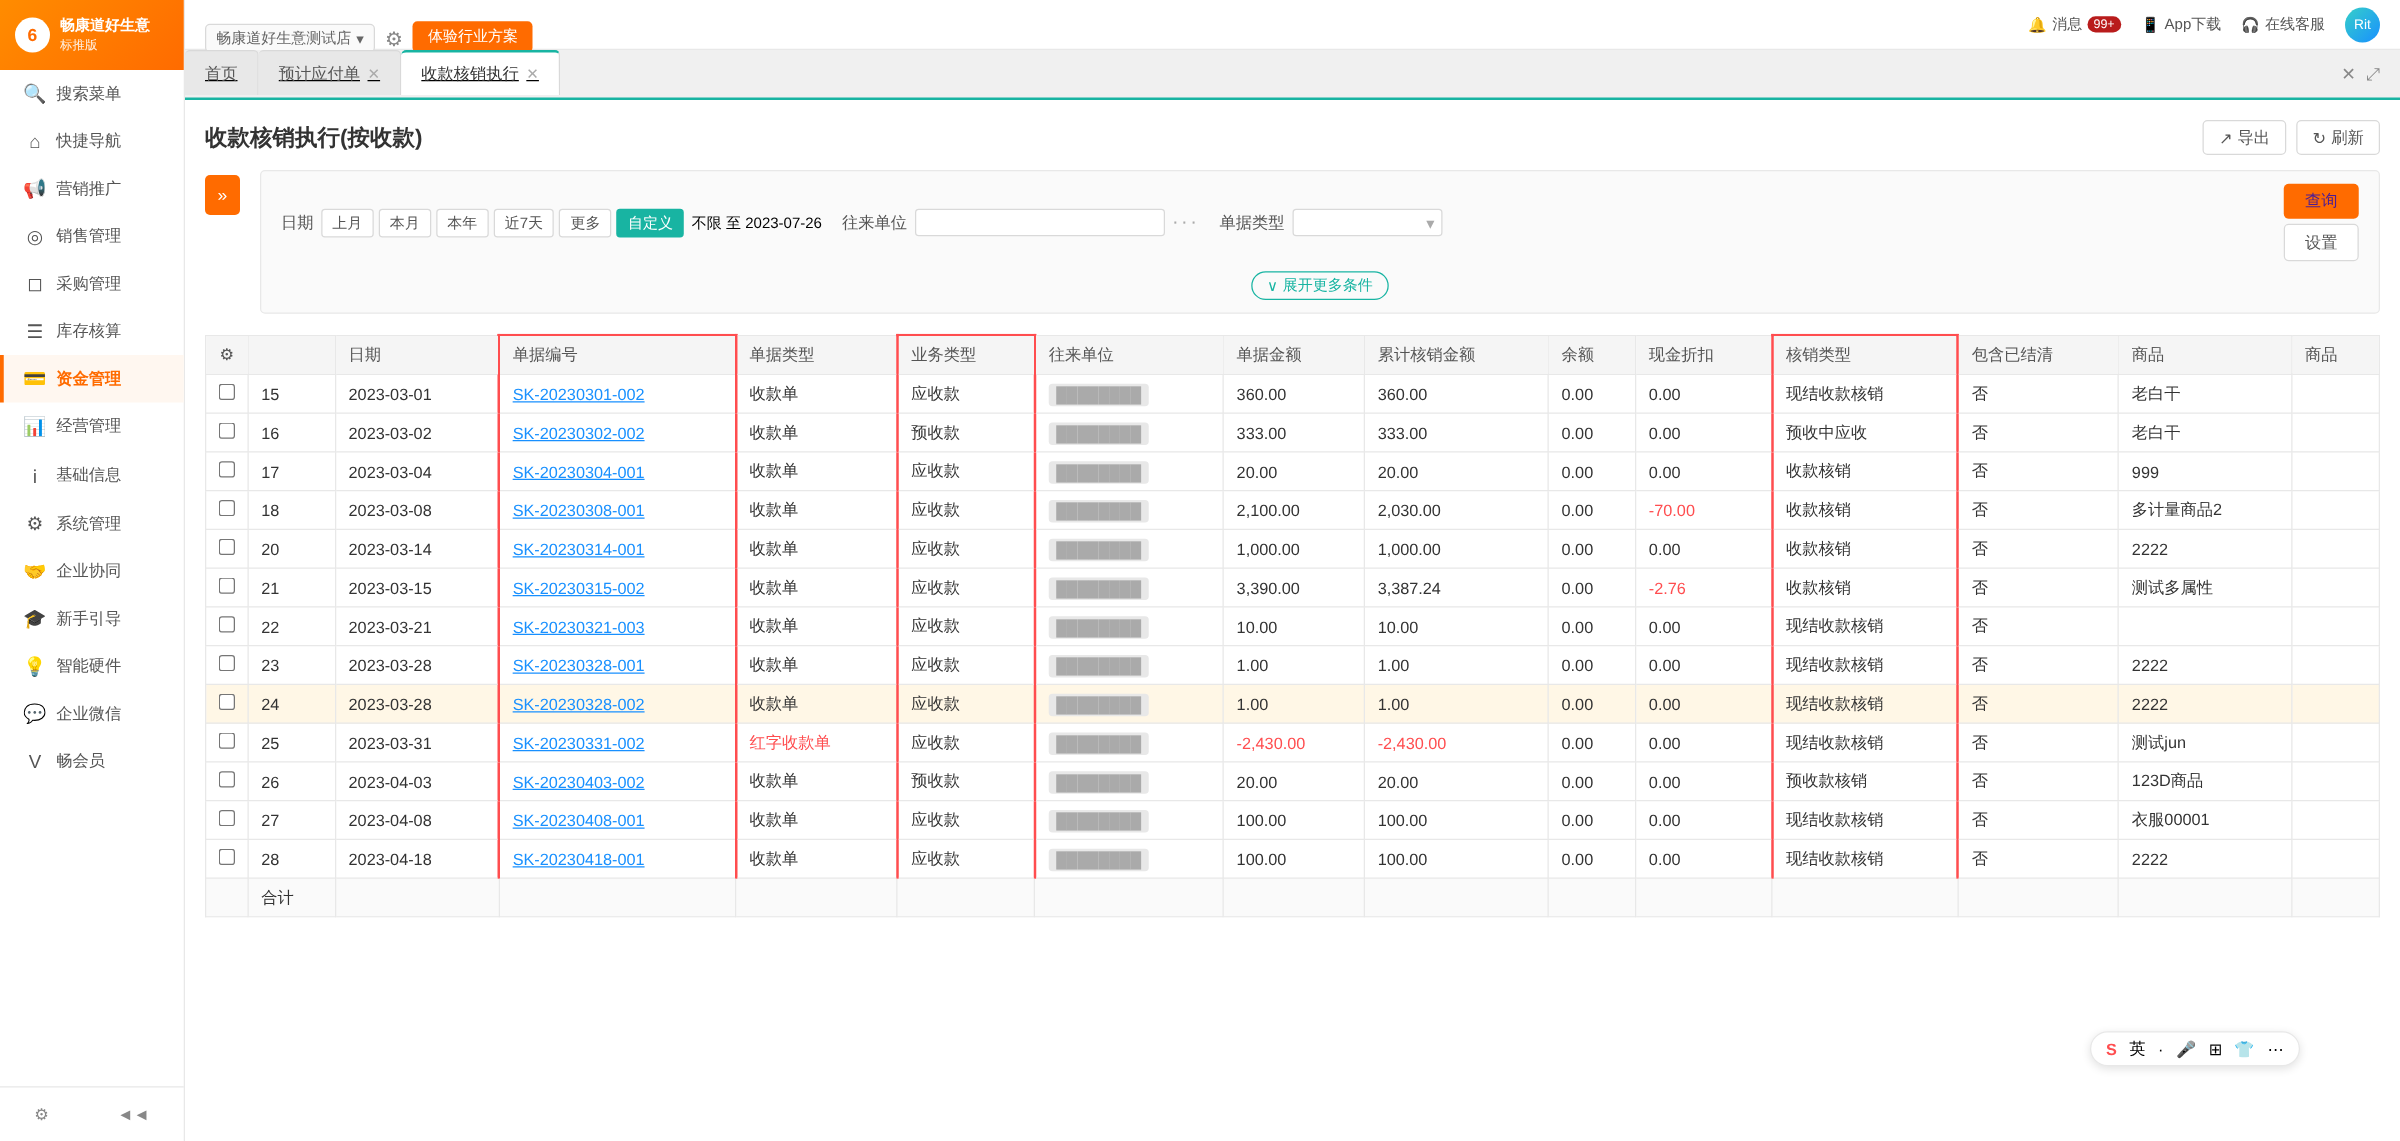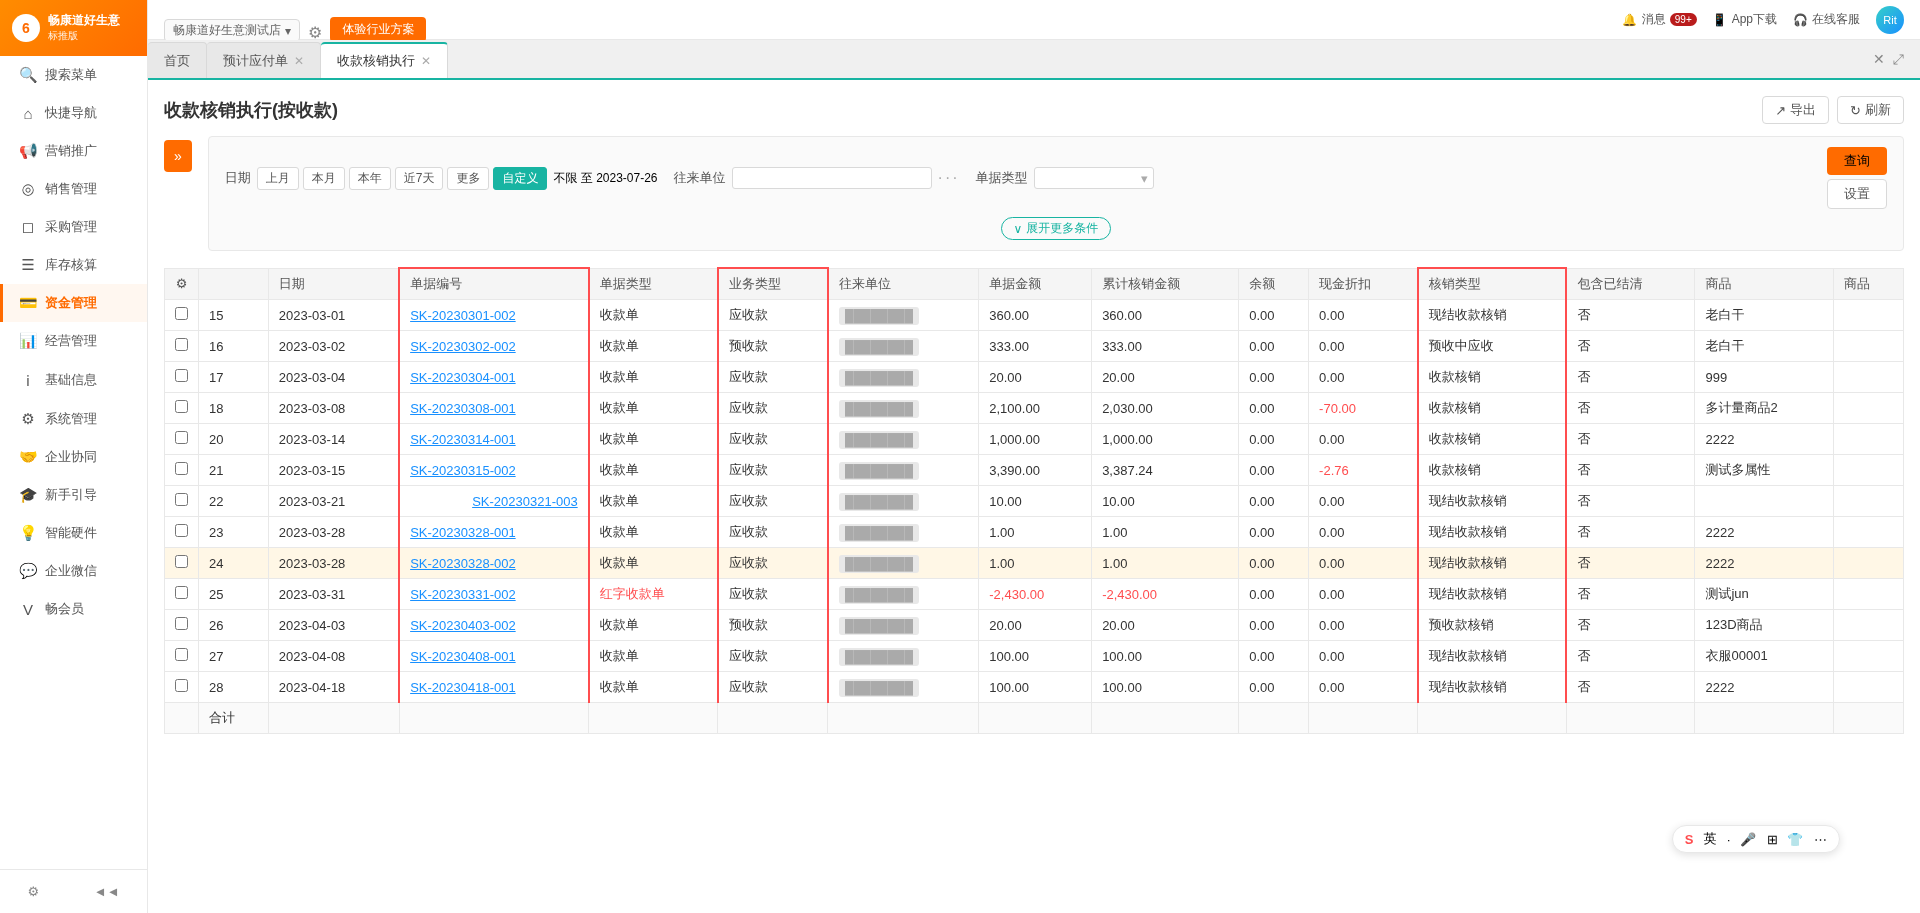--- a/index.html
+++ b/index.html
@@ -171,21 +171,21 @@
     }
     .filter-dots { color: #aaa; font-size: 16px; letter-spacing: 2px; }
     .filter-select {
       border: 1px solid #d9d9d9; border-radius: 3px; padding: 3px 24px 3px 8px;
       font-size: 12px; outline: none; min-width: 120px; background: #fff;
       appearance: none; cursor: pointer;
     }
     .filter-select-wrap { position: relative; display: inline-flex; align-items: center; }
     .filter-select-wrap::after { content: '▾'; position: absolute; right: 6px; color: #aaa; pointer-events: none; }
     .query-btn {
-      background: #ff6b00; color: #000000; border: none;
+      background: #ff6b00; color: #4c1d95; border: none;
       border-radius: 4px; padding: 5px 16px; cursor: pointer; font-size: 13px;
     }
     .settings-btn {
       background: #fff; color: #555; border: 1px solid #d9d9d9;
       border-radius: 4px; padding: 5px 16px; cursor: pointer; font-size: 13px;
     }
     .expand-btn {
       display: flex; align-items: center; gap: 4px;
       color: #18b4a2; cursor: pointer; font-size: 12px;
       border: 1px solid #18b4a2; border-radius: 12px;
@@ -367,21 +367,21 @@
         <span>🎧</span>
         <span>在线客服</span>
       </div>
       <div class="user-avatar">
         <span>Rit</span>
       </div>
     </div>
   </div>
 
   <div class="tab-bar">
-    <div id="tabs-container" style="display:flex; align-items:flex-end; height:100%;">
+    <div id="tabs-container" style="display:flex; height:100%;text-decoration:underline;">
         <div class="tab">
           <span>首页</span>
         </div>
         <div class="tab">
           <span>预计应付单</span>
           <span class="tab-close">✕</span>
         </div>
         <div class="tab active">
           <span>收款核销执行</span>
           <span class="tab-close">✕</span>
@@ -575,21 +575,21 @@
               <td style="color: rgb(255, 77, 79);">-2.76</td>
               <td style="border-left: 2px solid rgb(255, 77, 79); border-right: 2px solid rgb(255, 77, 79);">收款核销</td>
               <td>否</td>
               <td>测试多属性</td>
               <td></td>
             </tr>
             <tr>
               <td><input type="checkbox" style=""></td>
               <td>22</td>
               <td>2023-03-21</td>
-              <td style="border-left: 2px solid rgb(255, 77, 79); border-right: 2px solid rgb(255, 77, 79); text-align: right;"><span class="link-cell">SK-20230321-003</span></td>
+              <td style="border-left: 2px solid rgb(255, 77, 79); border-right: 2px solid rgb(255, 77, 79);"><span class="link-cell">SK-20230321-003</span></td>
               <td>收款单</td>
               <td style="border-left: 2px solid rgb(255, 77, 79); border-right: 2px solid rgb(255, 77, 79);">应收款</td>
               <td><span style="background:#e8e8e8; border-radius:3px; padding:2px 6px; color:#aaa; font-size:12px;">████████</span></td>
               <td>10.00</td>
               <td>10.00</td>
               <td>0.00</td>
               <td>0.00</td>
               <td style="border-left: 2px solid rgb(255, 77, 79); border-right: 2px solid rgb(255, 77, 79);">现结收款核销</td>
               <td>否</td>
               <td></td>

